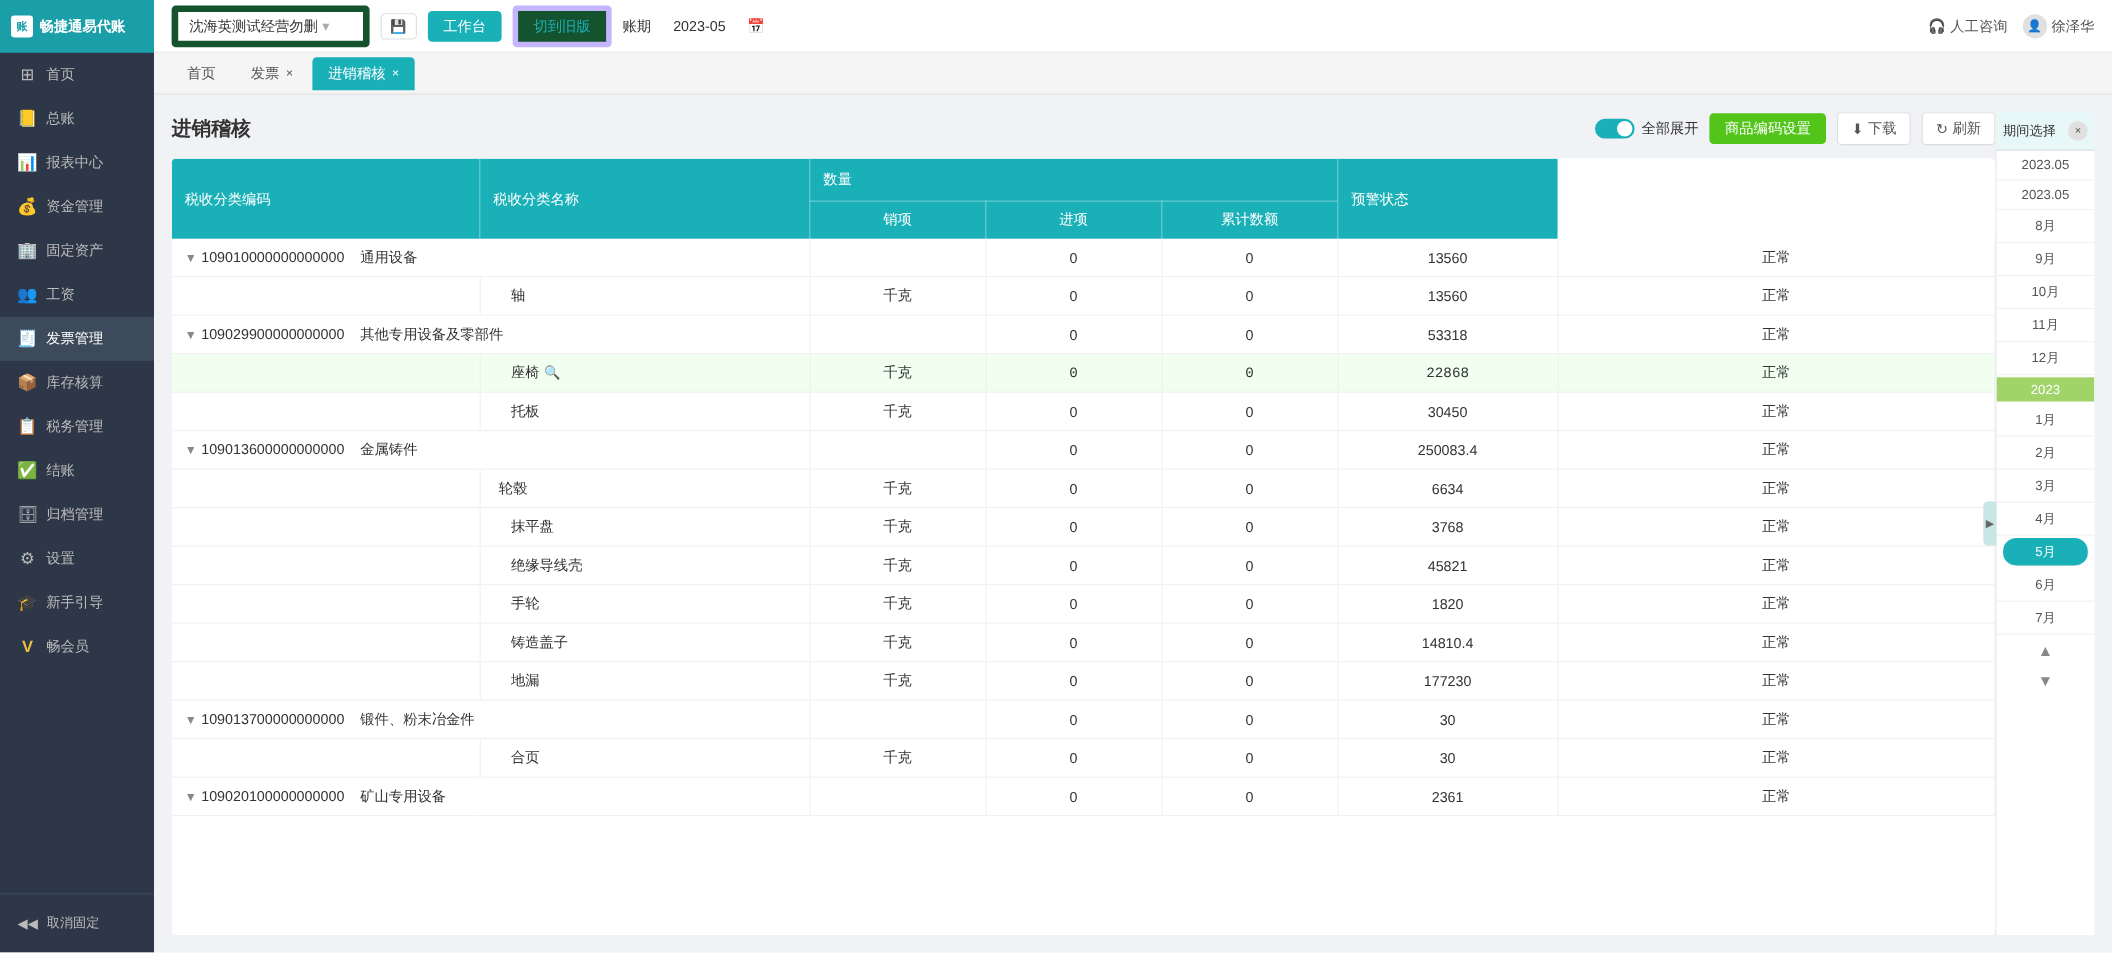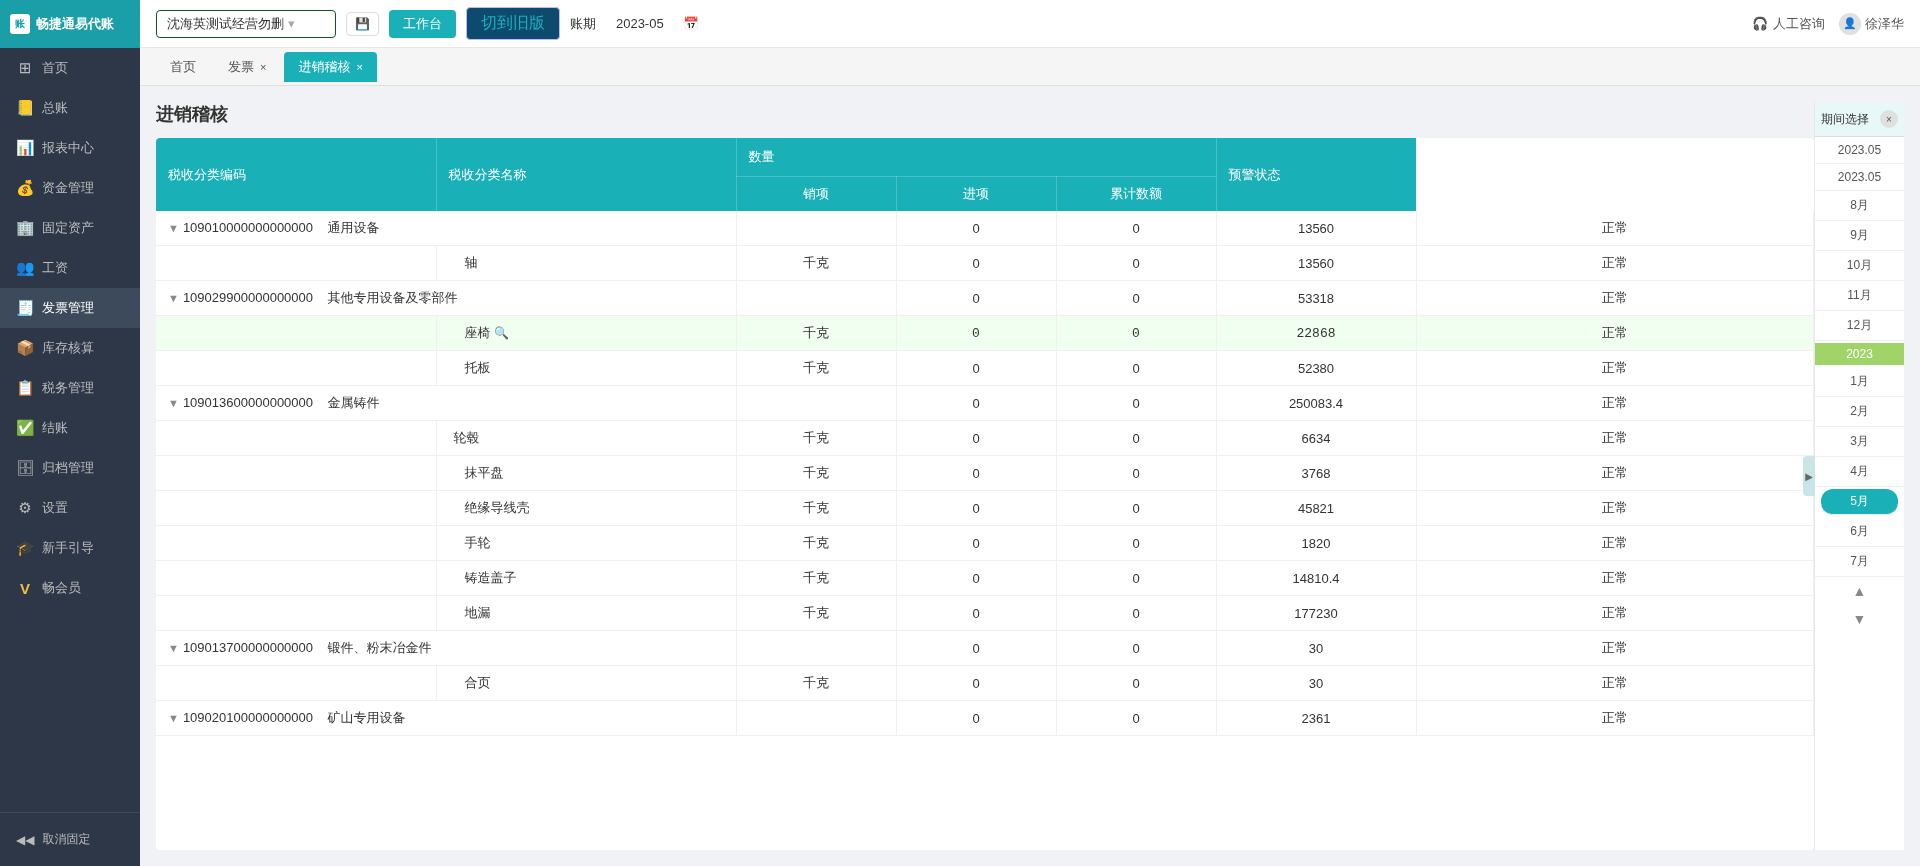--- a/index.html
+++ b/index.html
@@ -79,21 +79,21 @@
       border-bottom: 1px solid #e8e8e8;
       gap: 10px;
     }
     .topbar-company {
       display: flex;
       align-items: center;
       gap: 4px;
       color: #333;
       font-size: 13px;
       cursor: pointer;
-      border: 1px solid #14532d;
+      border: 6px solid #14532d;
       padding: 4px 10px;
       border-radius: 4px;
       min-width: 180px;
     }
     .topbar-btn {
       background: transparent;
       border: 1px solid #ddd;
       border-radius: 4px;
       padding: 4px 10px;
       cursor: pointer;
@@ -103,27 +103,27 @@
     .topbar-btn-cyan {
       background: #1ab0b8;
       border: none;
       border-radius: 4px;
       padding: 5px 14px;
       cursor: pointer;
       color: white;
       font-size: 13px;
     }
     .topbar-btn-outline {
-      border: 1px solid #c4b5fd;
+      border: 5px solid #c4b5fd;
       border-radius: 4px;
       padding: 5px 14px;
       cursor: pointer;
       color: #1ab0b8;
-      font-size: 16px;
-      background: #0c4a6e;
+      font-size: 13px;
+      background: #14532d;
     }
     .topbar-period {
       display: flex;
       align-items: center;
       gap: 16px;
       color: #333;
       font-size: 13px;
     }
     .topbar-right {
       margin-left: auto;
@@ -509,20 +509,37 @@
       <span>进销稽核</span>
       <span class="tab-close">×</span>
     </div>
   </div>
 
   <div class="content">
     <div class="main-content-wrap">
 
       <div class="page-header">
         <h1 class="page-title">进销稽核</h1>
+        <div class="page-actions">
+          <div class="toggle-wrap">
+            <div class="toggle"></div>
+            <span>全部展开</span>
+          </div>
+          <button class="btn-green">
+            <span>商品编码设置</span>
+          </button>
+          <button class="btn-outline-gray">
+            <span>⬇</span>
+            <span>下载</span>
+          </button>
+          <button class="btn-outline-gray">
+            <span>↻</span>
+            <span>刷新</span>
+          </button>
+        </div>
       </div>
 
       <div class="table-wrap">
         <div class="table-container">
           <table>
             <thead>
               <tr class="table-header-main">
                 <th rowspan="2" style="width:280px;">
                   <span>税收分类编码</span>
                 </th>
@@ -591,21 +608,21 @@
       <td>0</td>
       <td>22868</td>
       <td>正常</td>
     </tr>
                 <tr>
       <td></td>
       <td style="padding-left:28px;">托板</td>
       <td>千克</td>
       <td>0</td>
       <td>0</td>
-      <td>52380</td>
+      <td>30450</td>
       <td>正常</td>
     </tr>
                 <tr>
       <td colspan="2">
         <span class="tree-arrow">▼</span>109013600000000000 &nbsp;&nbsp; 金属铸件
       </td>
       <td></td>
       <td>0</td>
       <td>0</td>
       <td>250083.4</td>

